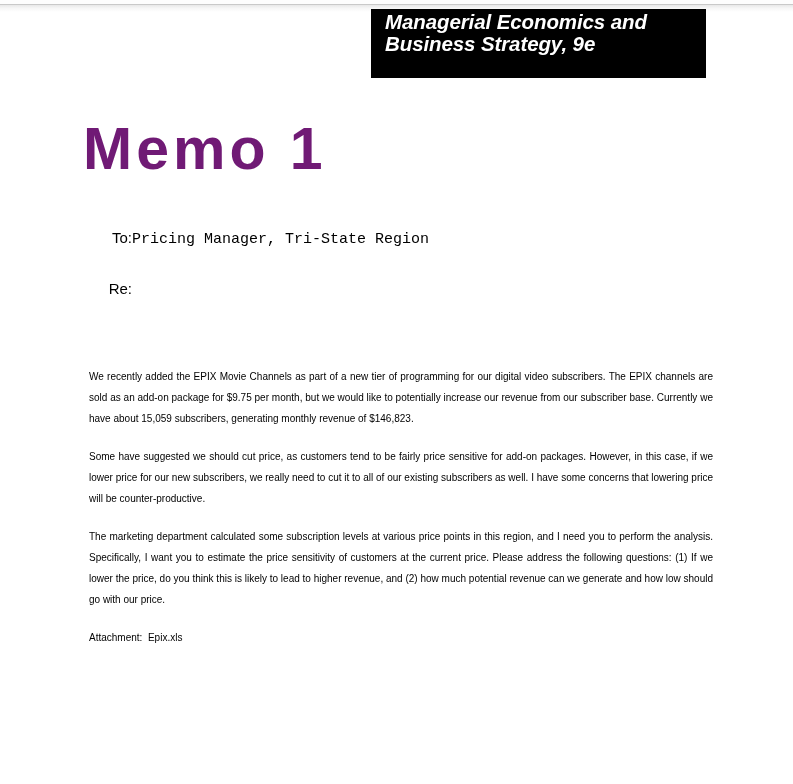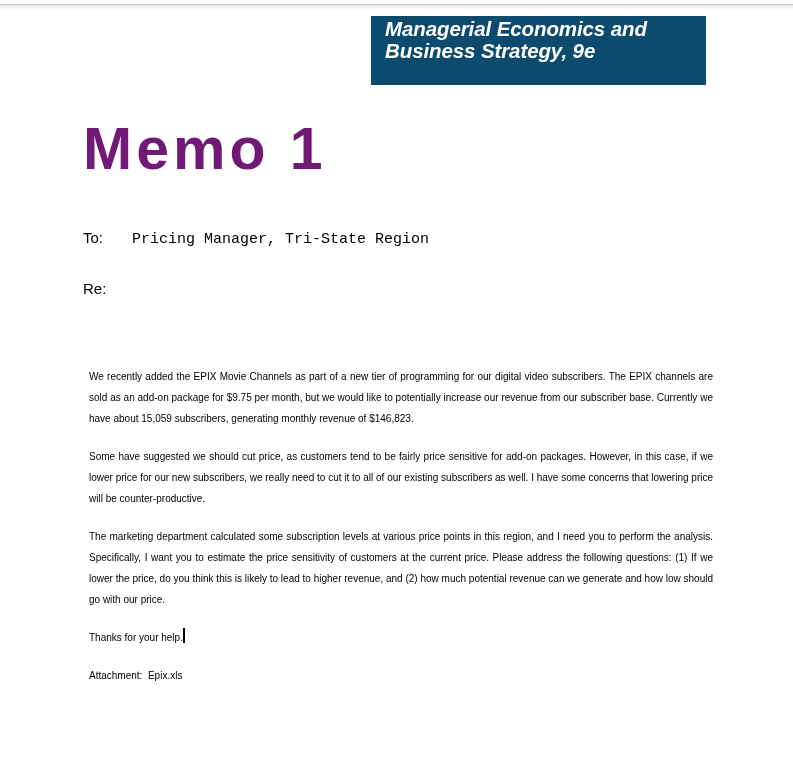--- a/index.html
+++ b/index.html
@@ -39,24 +39,24 @@
     top: 0;
     width: 793px;
     height: 4px;
     background: #fdfdfd;
   }
 
   
   .banner {
     position: absolute;
     left: 371px;
-    top: 16px;
+    top: 9px;
     width: 335px;
     height: 69px;
-    background: #0c4a6e;
+    background: #000000;
     text-decoration: underline;
   }
   .banner-text {
     position: absolute;
     left: 14px;
     top: 2px;
     width: 310px;
     color: #ffffff;
     font-family: "Liberation Sans", sans-serif;
     font-weight: bold;
@@ -100,20 +100,21 @@
     line-height: 19px;
   }
   .field-row:last-child {
     margin-bottom: 0;
     margin-top: 32px;
   }
   .field-label {
     width: 49px;
     flex: 0 0 49px;
     white-space: nowrap;
+    text-align: right;
   }
   .field-value {
     white-space: nowrap;
     font-family: Liberation Mono, monospace;
   }
 
   
   .body-copy {
     position: absolute;
     left: 89px;
@@ -163,15 +164,14 @@
   </div>
   <div class="field-row">
     <span class="field-label">Re:</span>
   </div>
 </div>
 
 <div class="body-copy">
   <p>We recently added the EPIX Movie Channels as part of a new tier of programming for our digital video subscribers. The EPIX channels are sold as an add-on package for $9.75 per month, but we would like to potentially increase our revenue from our subscriber base. Currently we have about 15,059 subscribers, generating monthly revenue of $146,823.</p>
   <p>Some have suggested we should cut price, as customers tend to be fairly price sensitive for add-on packages. However, in this case, if we lower price for our new subscribers, we really need to cut it to all of our existing subscribers as well. I have some concerns that lowering price will be counter-productive.</p>
   <p>The marketing department calculated some subscription levels at various price points in this region, and I need you to perform the analysis. Specifically, I want you to estimate the price sensitivity of customers at the current price. Please address the following questions: (1) If we lower the price, do you think this is likely to lead to higher revenue, and (2) how much potential revenue can we generate and how low should go with our price.</p>
-  <p class="no-justify"><span>Thanks for your help.</span><span class="caret"></span></p>
   <p class="no-justify"><span>Attachment:</span>&nbsp;&nbsp;<span>Epix.xls</span></p>
 </div>
 
 </body></html>

